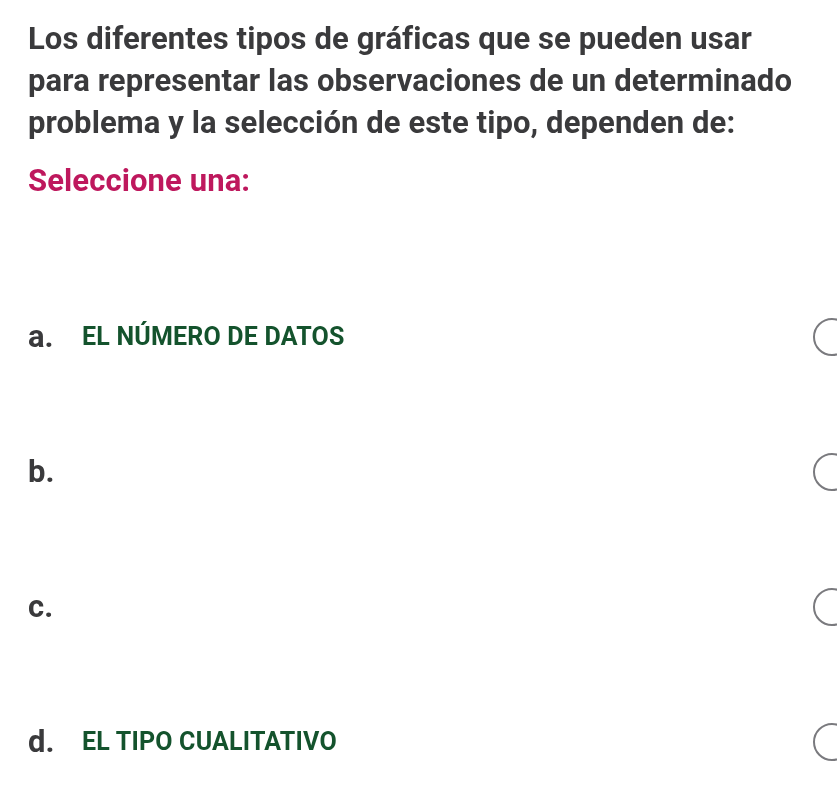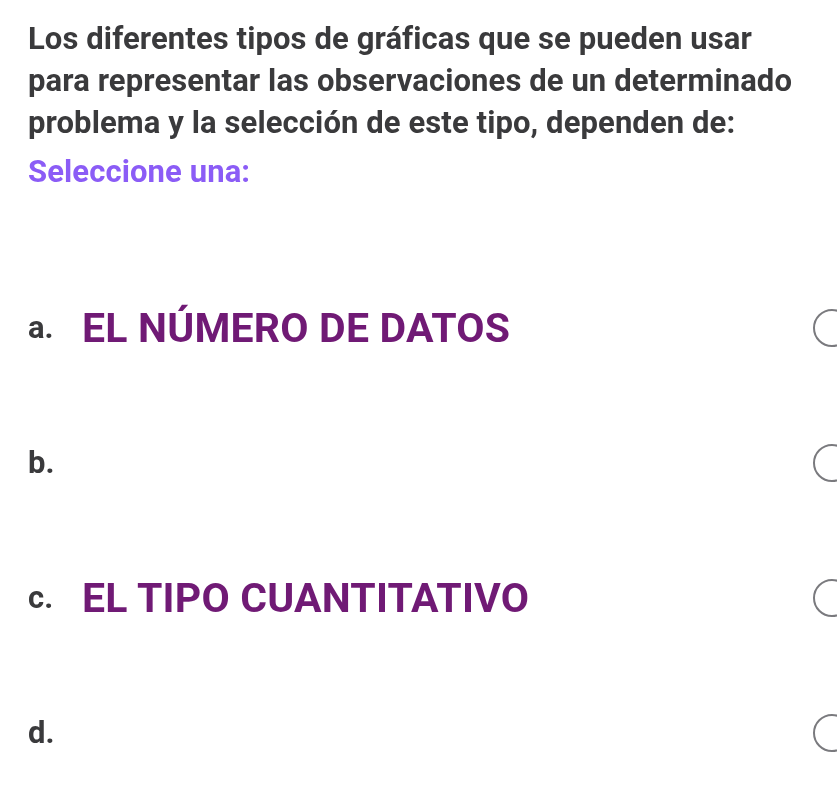--- a/index.html
+++ b/index.html
@@ -20,22 +20,22 @@
     .question-text {
       font-size: 31px;
       line-height: 1.35;
       color: #3a3a3c;
       letter-spacing: 0.1px;
       padding-right: 28px;
     }
     .instruction-text {
       font-size: 31px;
       line-height: 1.35;
-      color: #8b5cf6;
-      margin-top: 7px;
+      color: #be185d;
+      margin-top: 16px;
       letter-spacing: 0.1px;
     }
     .options {
       margin-top: 68px;
     }
     .option-row {
       display: flex;
       align-items: center;
       justify-content: space-between;
       height: 135px;
@@ -45,22 +45,22 @@
       align-items: center;
       gap: 24px;
     }
     .option-letter {
       font-size: 31px;
       color: #3a3a3c;
       width: 30px;
       flex-shrink: 0;
     }
     .option-text {
-      font-size: 41px;
-      color: #701a75;
+      font-size: 25px;
+      color: #14532d;
       letter-spacing: 0.2px;
     }
     .radio-outer {
       width: 38px;
       height: 38px;
       border: 2.5px solid #7a7a7e;
       border-radius: 50%;
       flex-shrink: 0;
       margin-right: -14px;
       position: relative;
@@ -96,25 +96,25 @@
   <div class="option-row">
     <div class="option-left">
       <span class="option-letter">b.</span>
     </div>
     <span class="radio-outer"></span>
   </div>
 
   <div class="option-row">
     <div class="option-left">
       <span class="option-letter">c.</span>
-      <span class="option-text">EL TIPO CUANTITATIVO</span>
     </div>
     <span class="radio-outer"></span>
   </div>
 
   <div class="option-row">
     <div class="option-left">
       <span class="option-letter">d.</span>
+      <span class="option-text">EL TIPO CUALITATIVO</span>
     </div>
     <span class="radio-outer"></span>
   </div>
 
 </div>
 
 </body></html>

